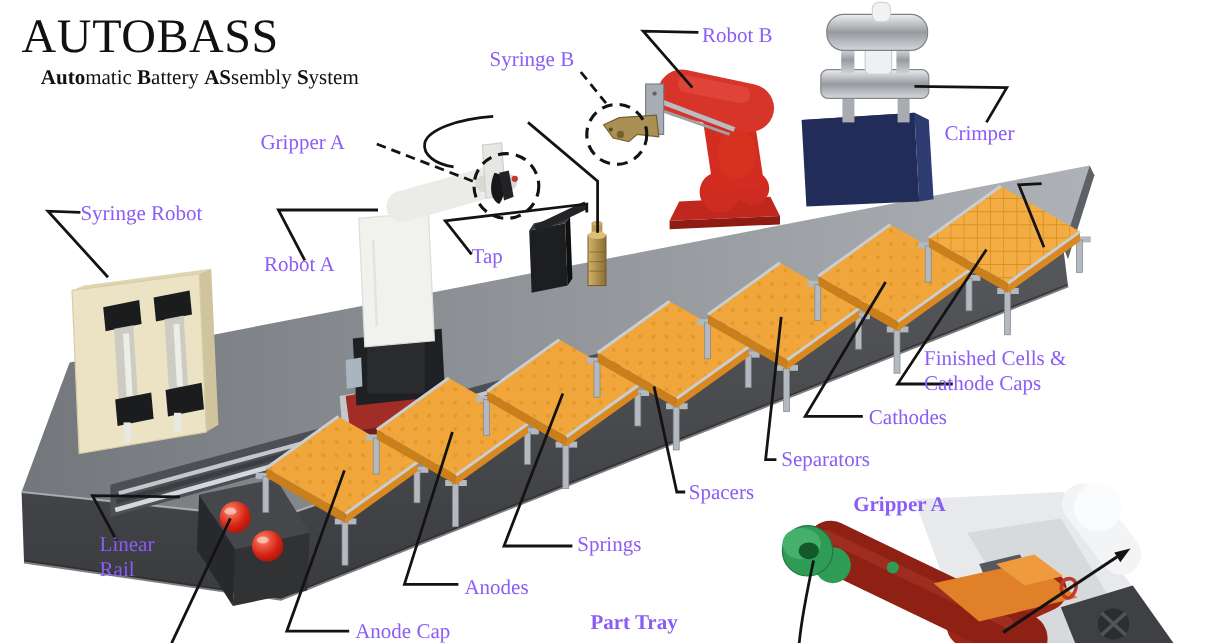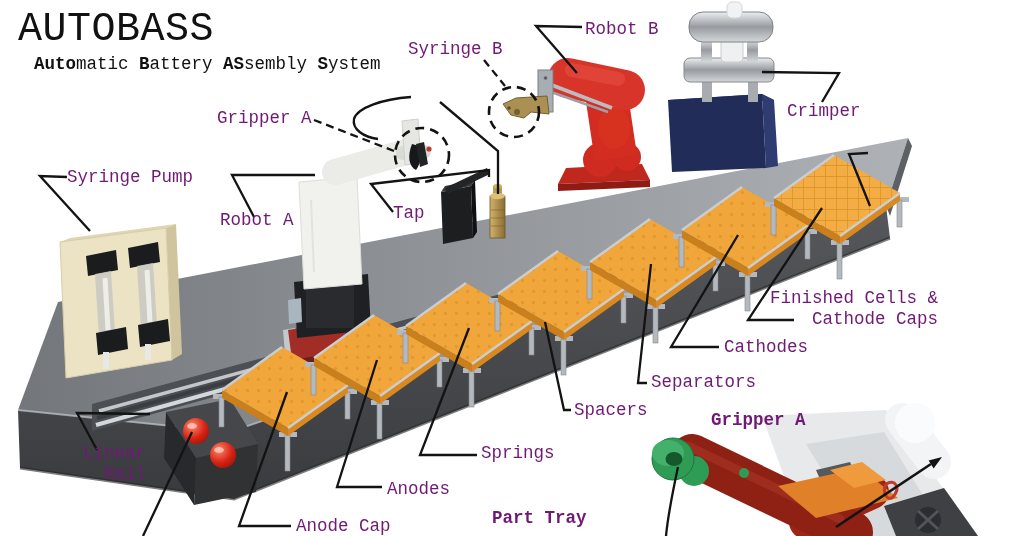--- a/index.html
+++ b/index.html
@@ -1,19 +1,19 @@
 <!DOCTYPE html>
 <html><head>
 <meta charset="utf-8">
 <style>
   html,body{margin:0;padding:0;background:#fff;}
   #stage{position:relative;width:1024px;height:536px;overflow:hidden;background:#fff;
-         font-family:Liberation Mono, monospace;color:#111;}
+         font-family:Liberation Serif, serif;color:#111;}
   #scene{position:absolute;left:0;top:0;}
-  .lbl{position:absolute;font-size:17.5px;line-height:21px;white-space:pre-line;color:#701a75;text-align:right;}
+  .lbl{position:absolute;font-size:17.5px;line-height:21px;white-space:pre-line;color:#8b5cf6;}
   .lbl.bold{font-weight:bold;}
   #title-block{position:absolute;left:18px;top:8px;}
   #main-title{font-size:40px;line-height:44px;font-weight:400;letter-spacing:.5px;}
   #subtitle{font-size:17.5px;line-height:21px;margin-top:2px;margin-left:16px;}
   .b{font-weight:bold;}
 </style>
 </head>
 <body>
 
 <div id="stage">
@@ -326,21 +326,21 @@
       <polygon points="942,457 933.6,468.5 928.6,460.4" fill="#131313"></polygon>
     </g>
   </g>
 </svg>
 
 <div id="title-block">
   <div id="main-title">AUTOBASS</div>
   <div id="subtitle"><span class="b">Auto</span><span>matic </span><span class="b">B</span><span>attery </span><span class="b">AS</span><span>sembly </span><span class="b">S</span><span>ystem</span></div>
 </div>
 
-<div class="lbl" style="left:67px;top:167px">Syringe Pump</div>
+<div class="lbl" style="left:67px;top:167px">Syringe Robot</div>
 <div class="lbl" style="left:220px;top:210px">Robot A</div>
 <div class="lbl" style="left:217px;top:108px">Gripper A</div>
 <div class="lbl" style="left:393px;top:203px">Tap</div>
 <div class="lbl" style="left:408px;top:39px">Syringe B</div>
 <div class="lbl" style="left:585px;top:19px">Robot B</div>
 <div class="lbl" style="left:787px;top:101px">Crimper</div>
 <div class="lbl" style="left:770px;top:288px">Finished Cells &amp;
 Cathode Caps</div>
 <div class="lbl" style="left:724px;top:337px">Cathodes</div>
 <div class="lbl" style="left:651px;top:372px">Separators</div>

